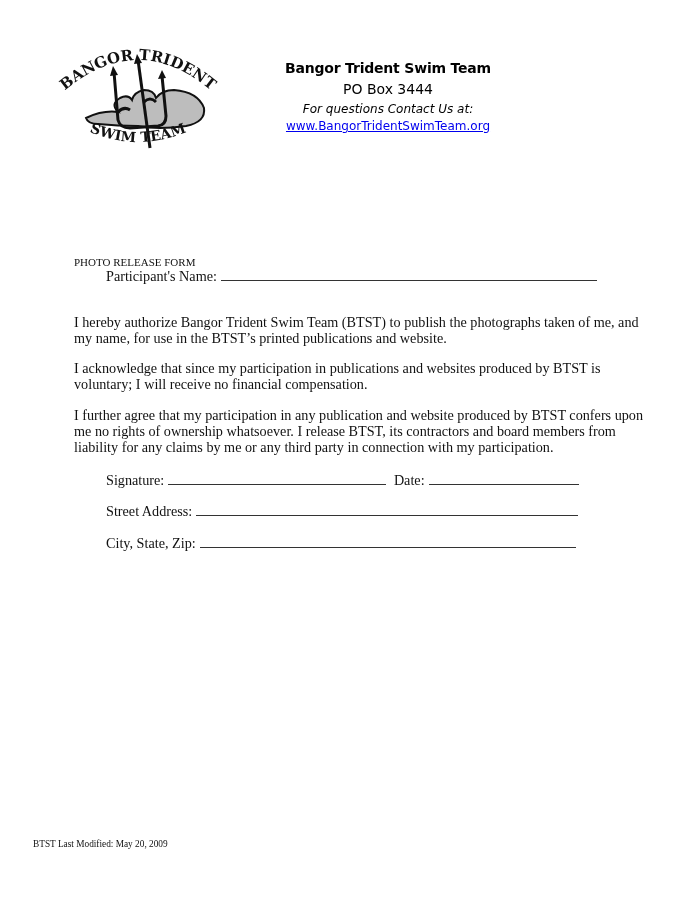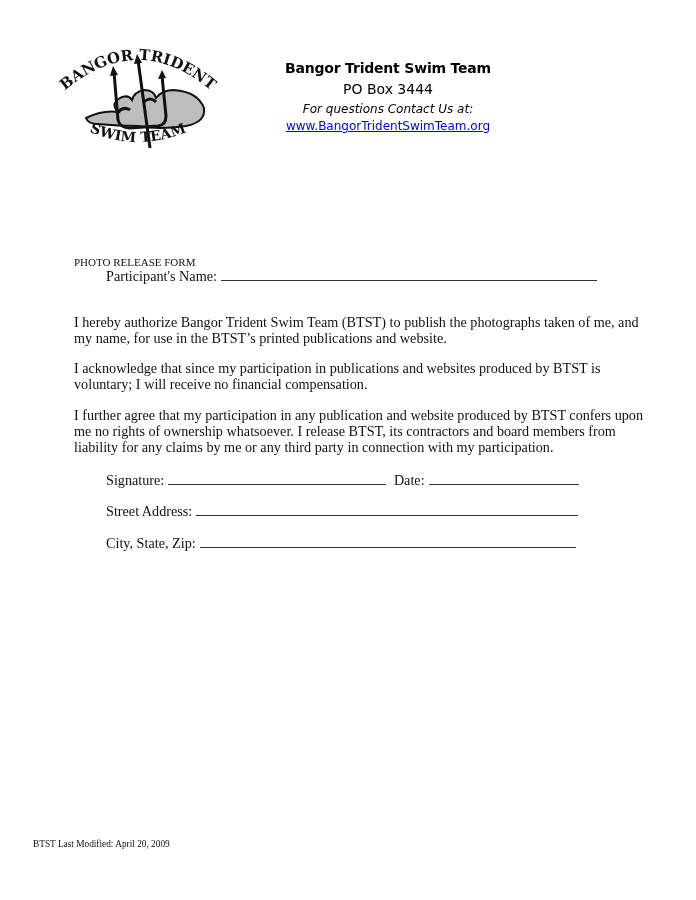--- a/index.html
+++ b/index.html
@@ -79,15 +79,15 @@
 
     <div class="field" style="top:501px;">
       <span>Street Address:</span><span class="line" style="width:382px;"></span>
     </div>
 
     <div class="field" style="top:533px;">
       <span>City, State, Zip:</span><span class="line" style="width:376px;"></span>
     </div>
   </div>
 
-  <div class="footer">BTST Last Modified:  April 20, 2009</div>
+  <div class="footer">BTST Last Modified:  May 20, 2009</div>
 
 </div>
 
 </body></html>

